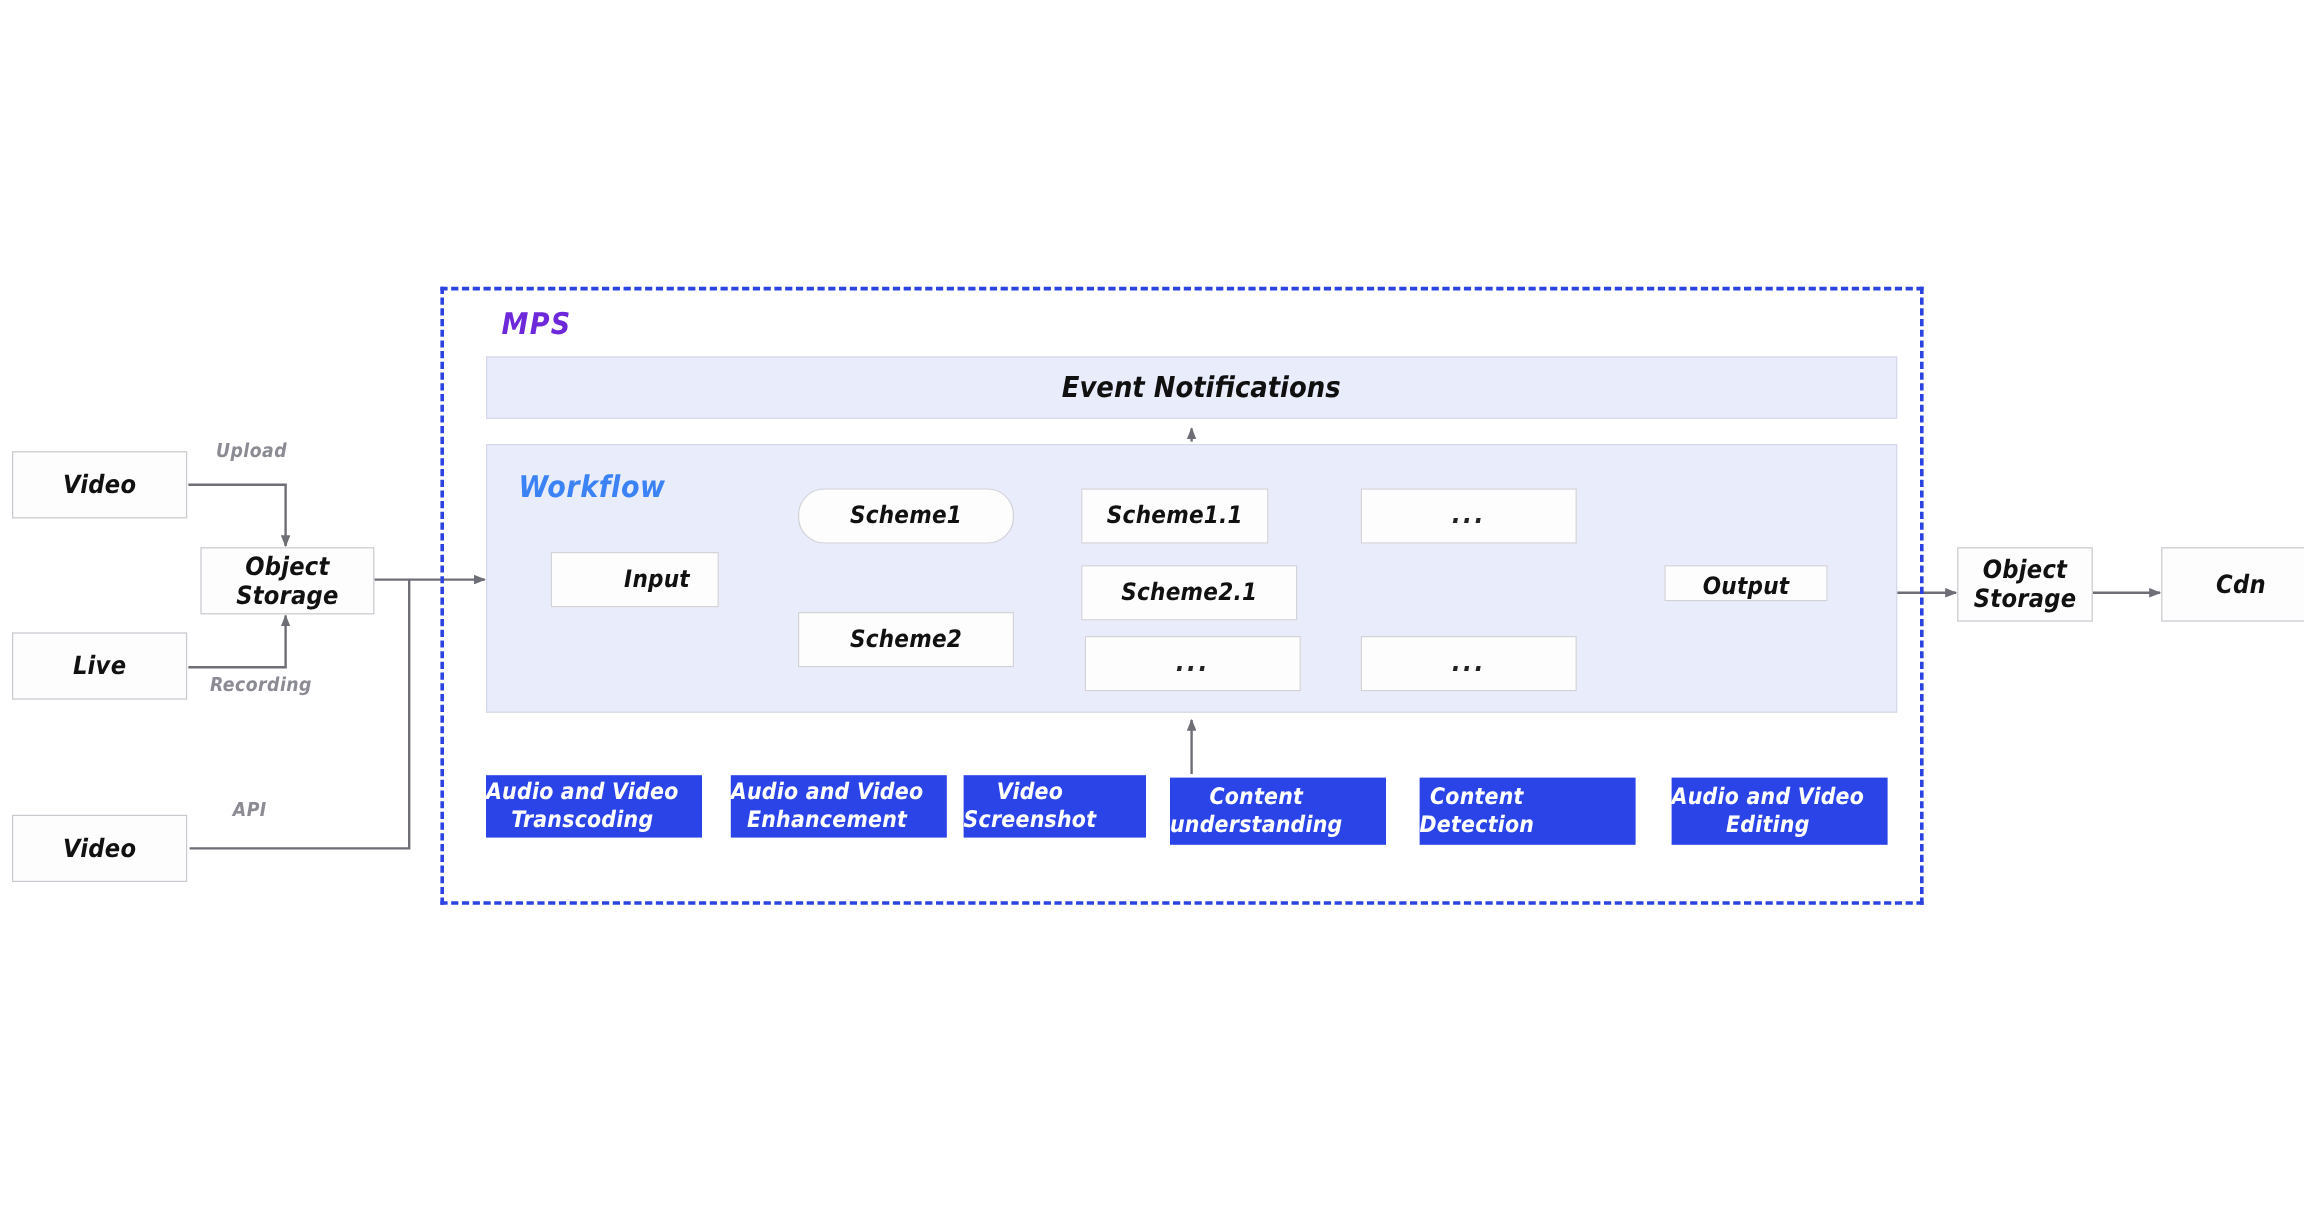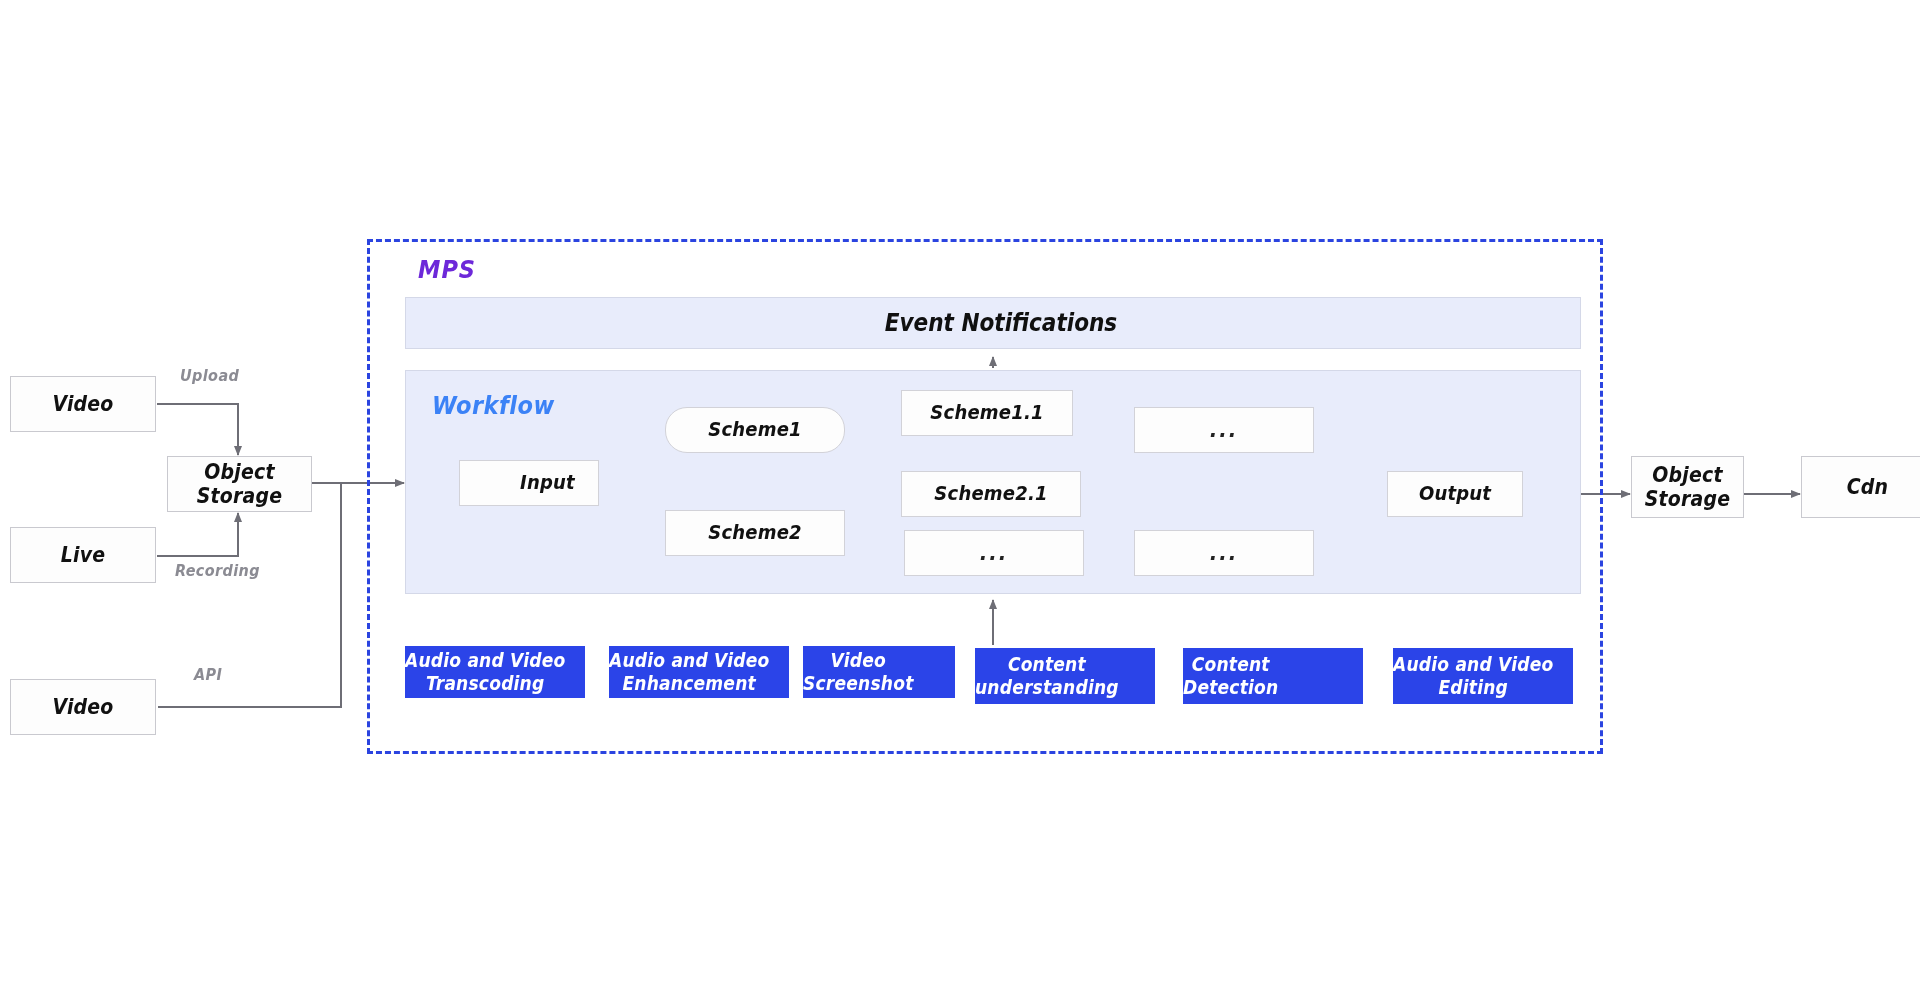--- a/index.html
+++ b/index.html
@@ -155,21 +155,21 @@
   <div id="workflow-title">Workflow</div>
 
   <div class="node wf-node" style="left:459px;top:460px;width:140px;height:46px;padding-left:37px;">
     <span>Input</span>
   </div>
 
   <div class="node wf-node" style="left:665px;top:407px;width:180px;height:46px;border-radius:22px;">
     <span>Scheme1</span>
   </div>
 
-  <div class="node wf-node" style="left:901px;top:390px;width:172px;height:46px;justify-content:center;">
+  <div class="node wf-node" style="left:901px;top:407px;width:156px;height:46px;justify-content:center;">
     <span>Scheme1.1</span>
   </div>
 
   <div class="node wf-node" style="left:1134px;top:407px;width:180px;height:46px;">
     <span class="dots">...</span>
   </div>
 
   <div class="node wf-node" style="left:665px;top:510px;width:180px;height:46px;">
     <span>Scheme2</span>
   </div>
@@ -179,21 +179,21 @@
   </div>
 
   <div class="node wf-node" style="left:904px;top:530px;width:180px;height:46px;">
     <span class="dots">...</span>
   </div>
 
   <div class="node wf-node" style="left:1134px;top:530px;width:180px;height:46px;">
     <span class="dots">...</span>
   </div>
 
-  <div class="node wf-node" style="left:1387px;top:471px;width:136px;height:46px;">
+  <div class="node wf-node" style="left:1387px;top:471px;width:136px;height:30px;align-items:flex-end;">
     <span>Output</span>
   </div>
 
   <div class="svc" style="left:405px;top:646px;width:180px;height:52px;">
     <span>Audio and Video
 Transcoding</span>
   </div>
   <div class="svc" style="left:609px;top:646px;width:180px;height:52px;">
     <span>Audio and Video
 Enhancement</span>

